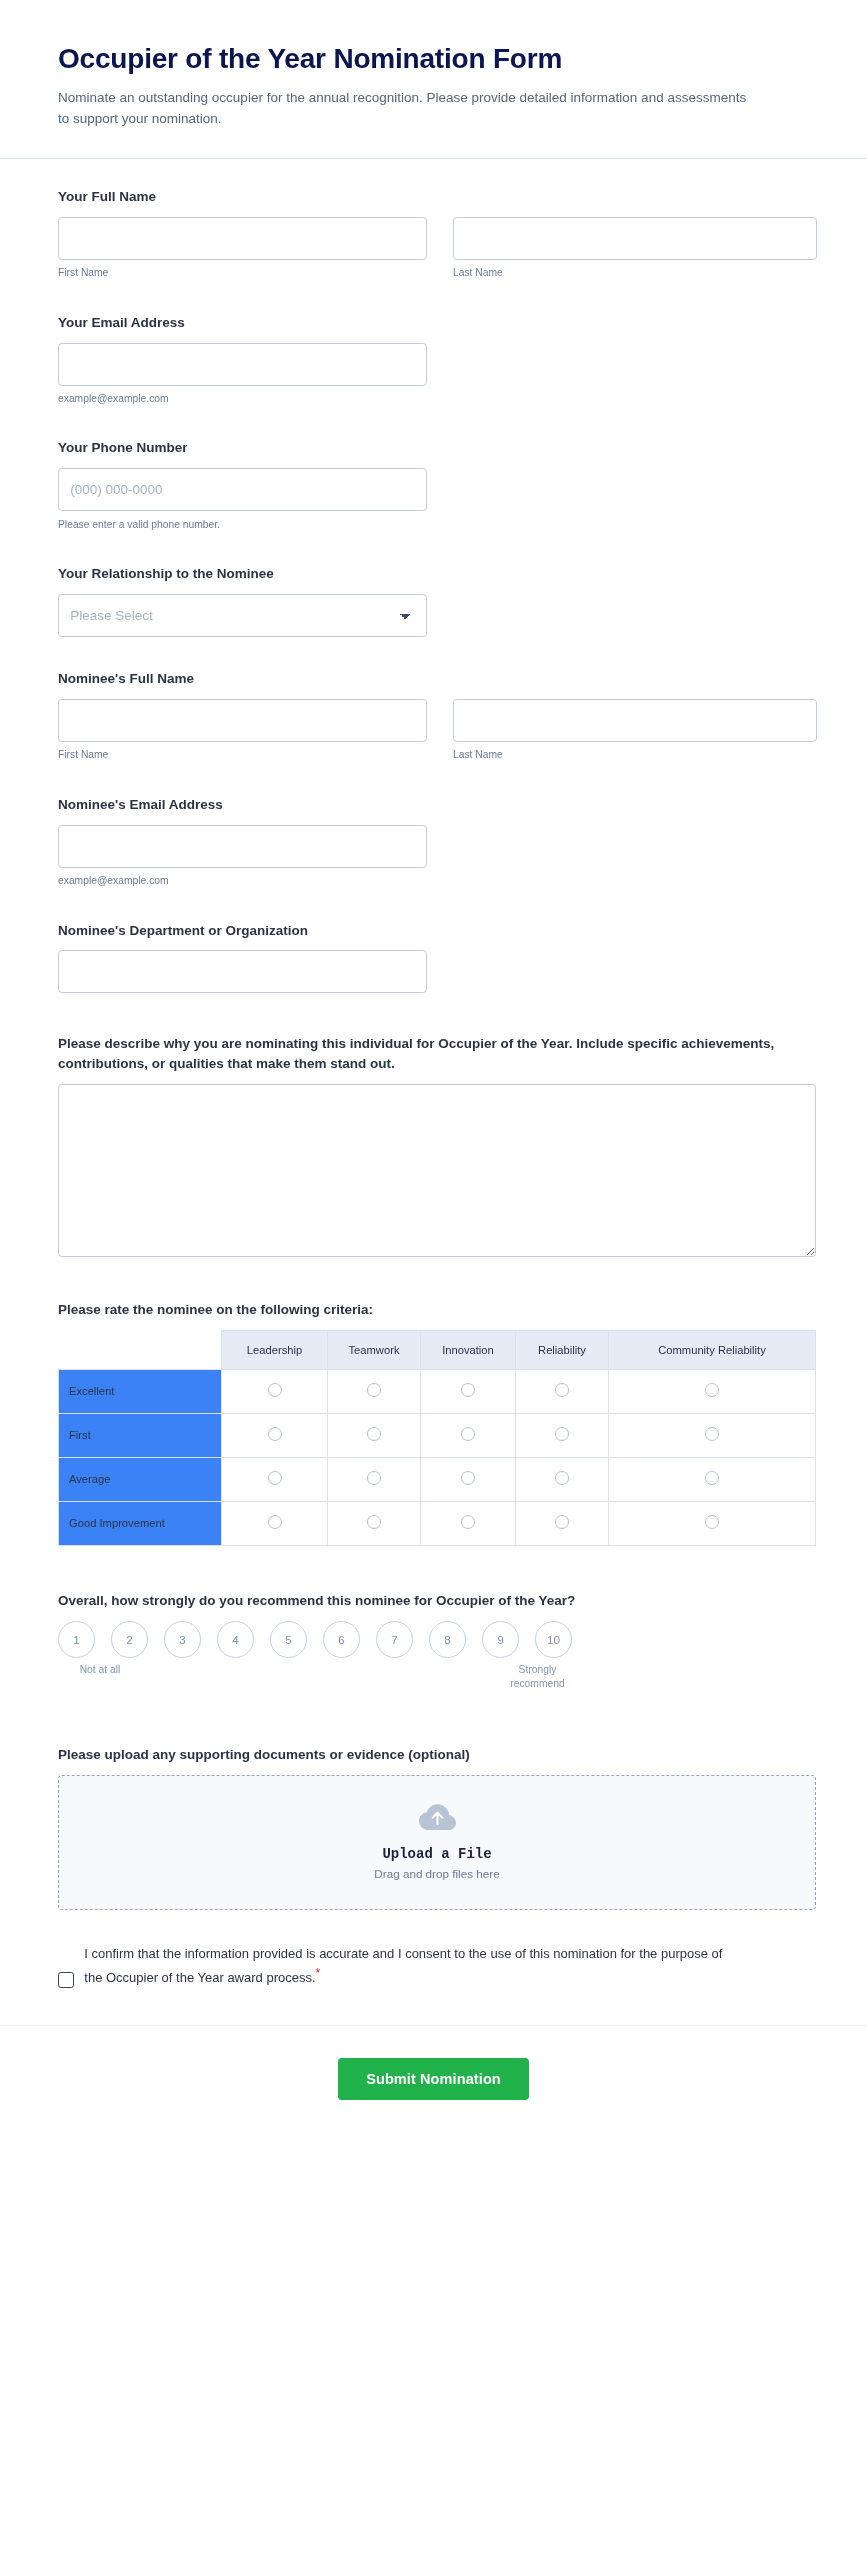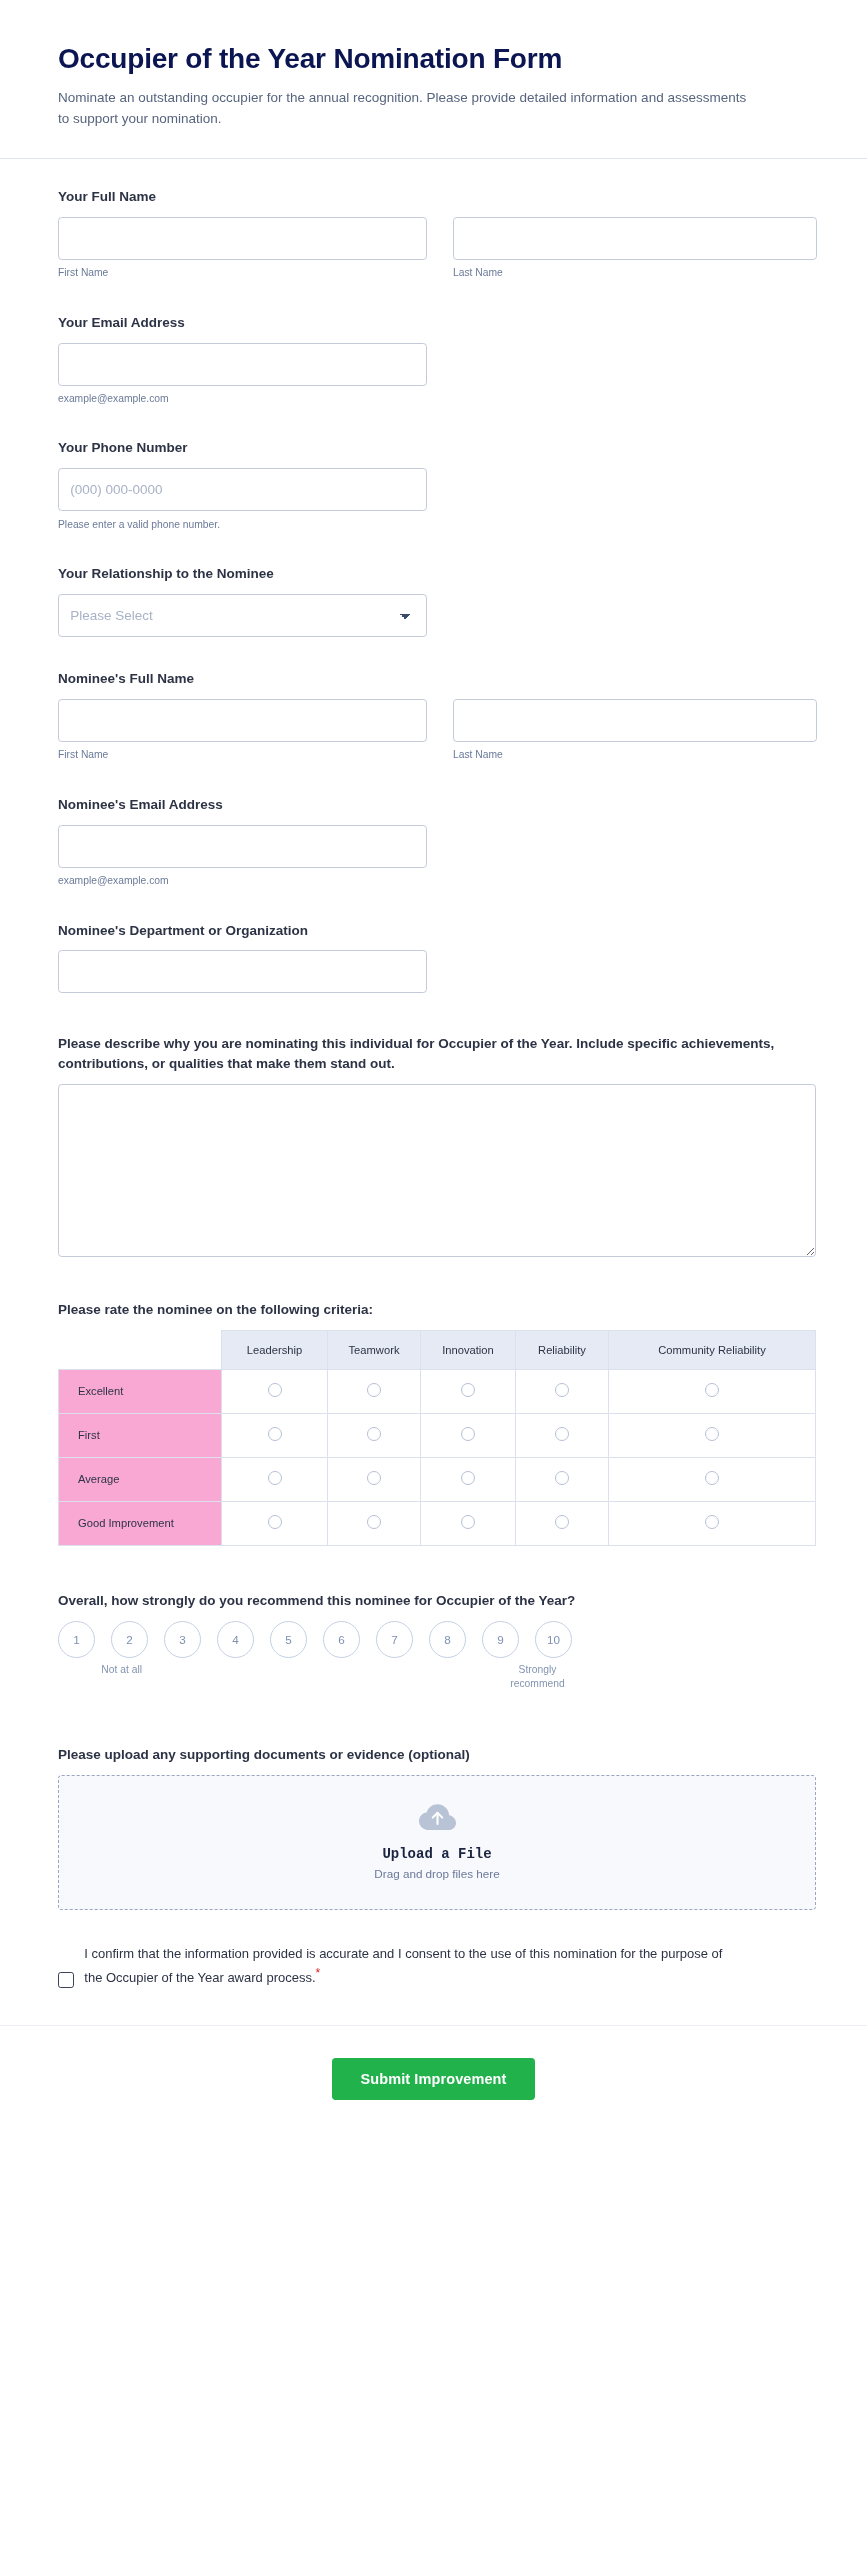--- a/index.html
+++ b/index.html
@@ -124,26 +124,26 @@
     font-weight: normal;
     color: #2c3345;
     height: 39px;
     padding: 3.7px 5.6px;
   }
   table.matrix thead th.corner {
     background: transparent;
     border: none;
   }
   table.matrix tbody th.rowlabel {
-    background: #f9a8d4;
+    background: #3b82f6;
     font-size: 11.2px;
     font-weight: normal;
     color: #2c3345;
     text-align: left;
-    padding: 0 19px;
+    padding: 0 10px;
     height: 44px;
   }
   table.matrix tbody td { height: 44px; background: #fff; }
   .radio-dot {
     display: inline-block;
     width: 14px;
     height: 14px;
     border: 0.9px solid #b6c0d4;
     border-radius: 50%;
     background: #fff;
@@ -168,21 +168,21 @@
     background: #fff;
     margin: 0 auto;
   }
   .scale-caption {
     font-size: 10.3px;
     color: #8494b0;
     margin-top: 5.6px;
     line-height: 1.35;
     white-space: normal;
   }
-  .scale-item.left .scale-caption { text-align: right; width: 84px; margin-left: 0; }
+  .scale-item.left .scale-caption { text-align: center; width: 84px; margin-left: 0; }
   .scale-item.right .scale-caption { width: 69px; margin-left: -32px; }
 
   
   .upload-box {
     width: 758px;
     height: 135px;
     border: 0.9px dashed #9aa6c0;
     border-radius: 3.7px;
     background: #f8f9fd;
     display: flex;
@@ -420,15 +420,15 @@
   <div class="consent">
     <span class="chk-box"></span>
     <div class="consent-text">
       <span>I confirm that the information provided is accurate and I consent to the use of this nomination for the purpose of the Occupier of the Year award process.</span><span class="req-star">*</span>
     </div>
   </div>
 </div>
 
 <div class="footer-divider"></div>
 <div class="footer">
-  <button class="submit-btn">Submit Improvement</button>
+  <button class="submit-btn">Submit Nomination</button>
 </div>
 
 
 </body></html>

